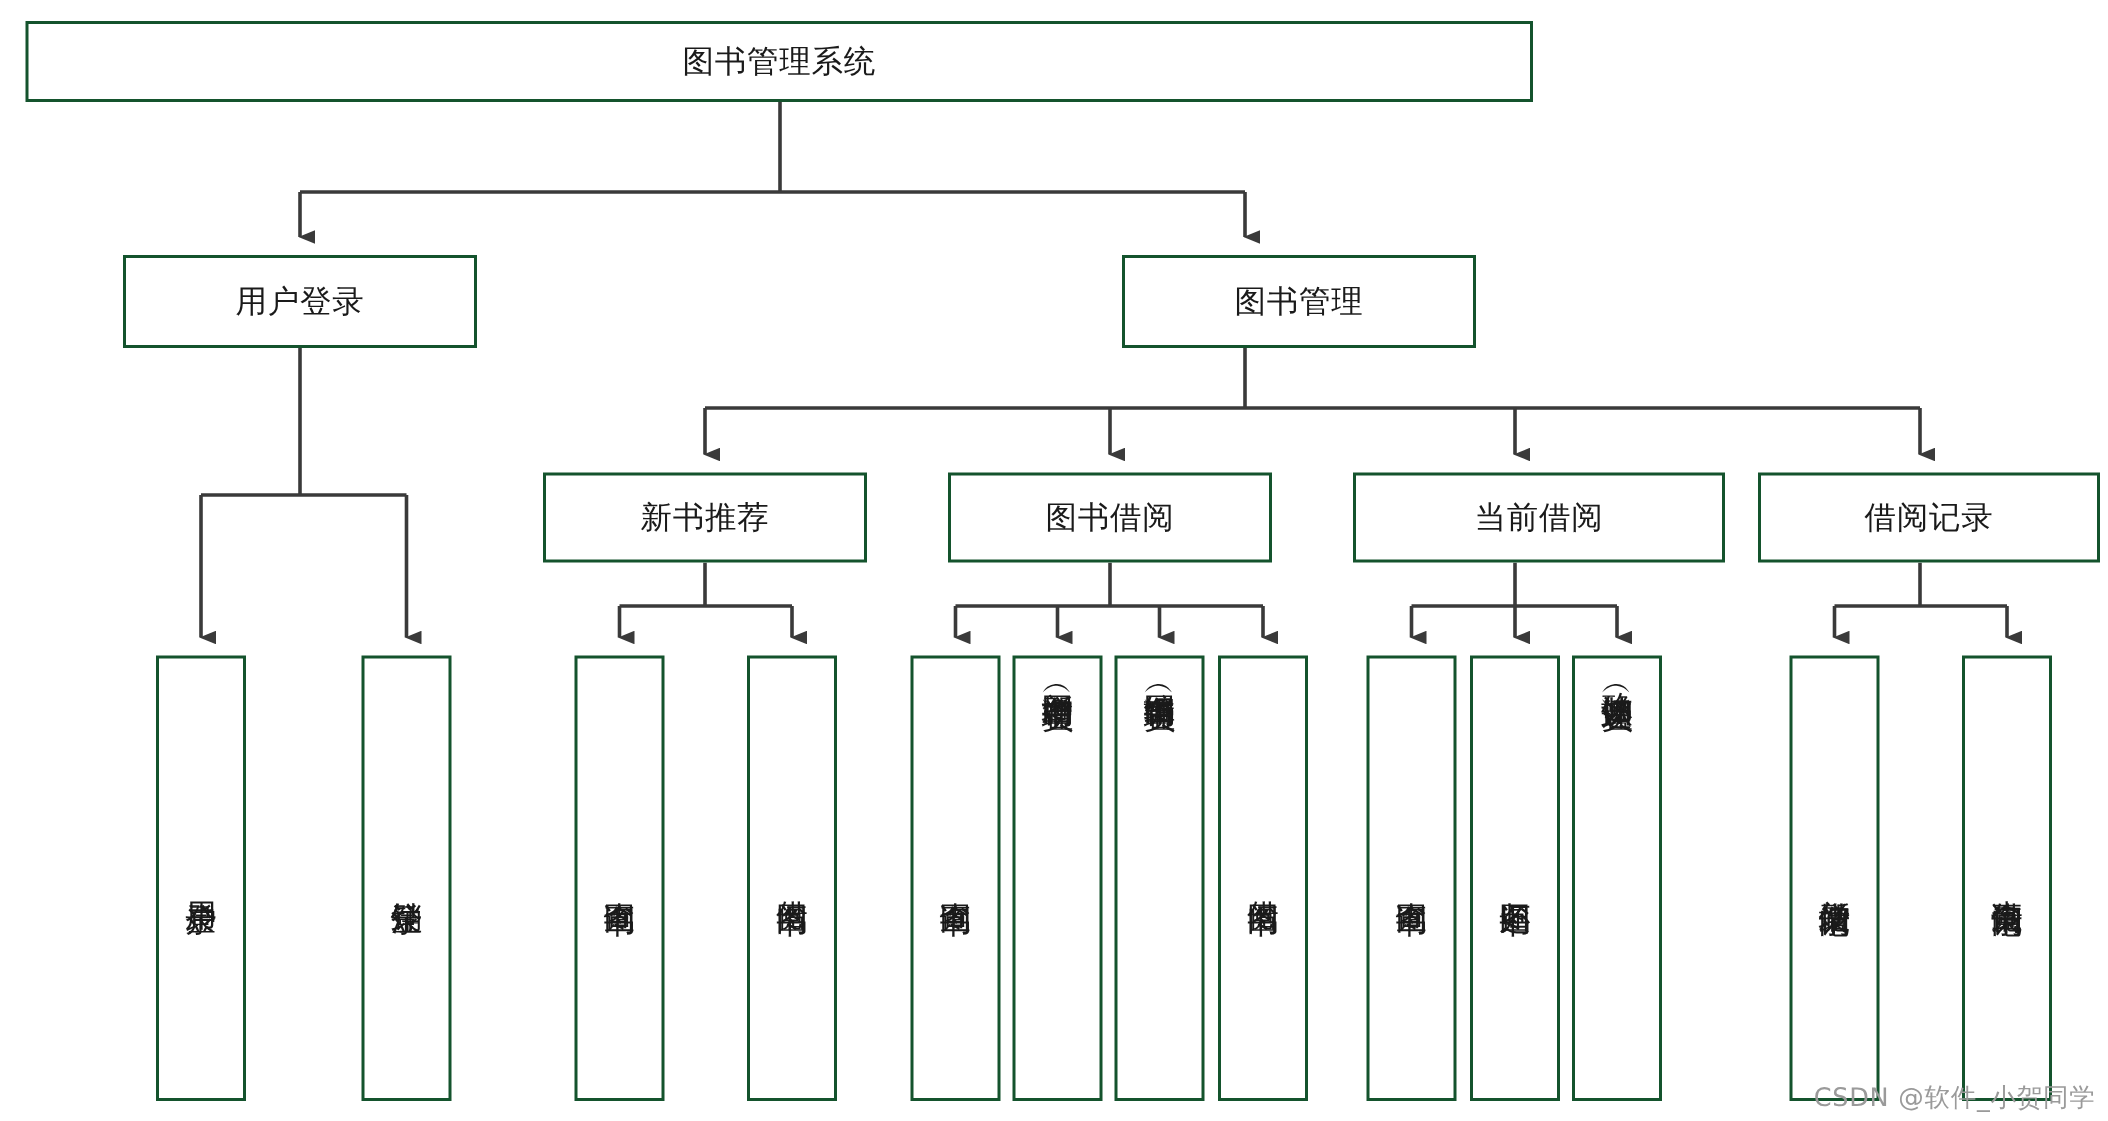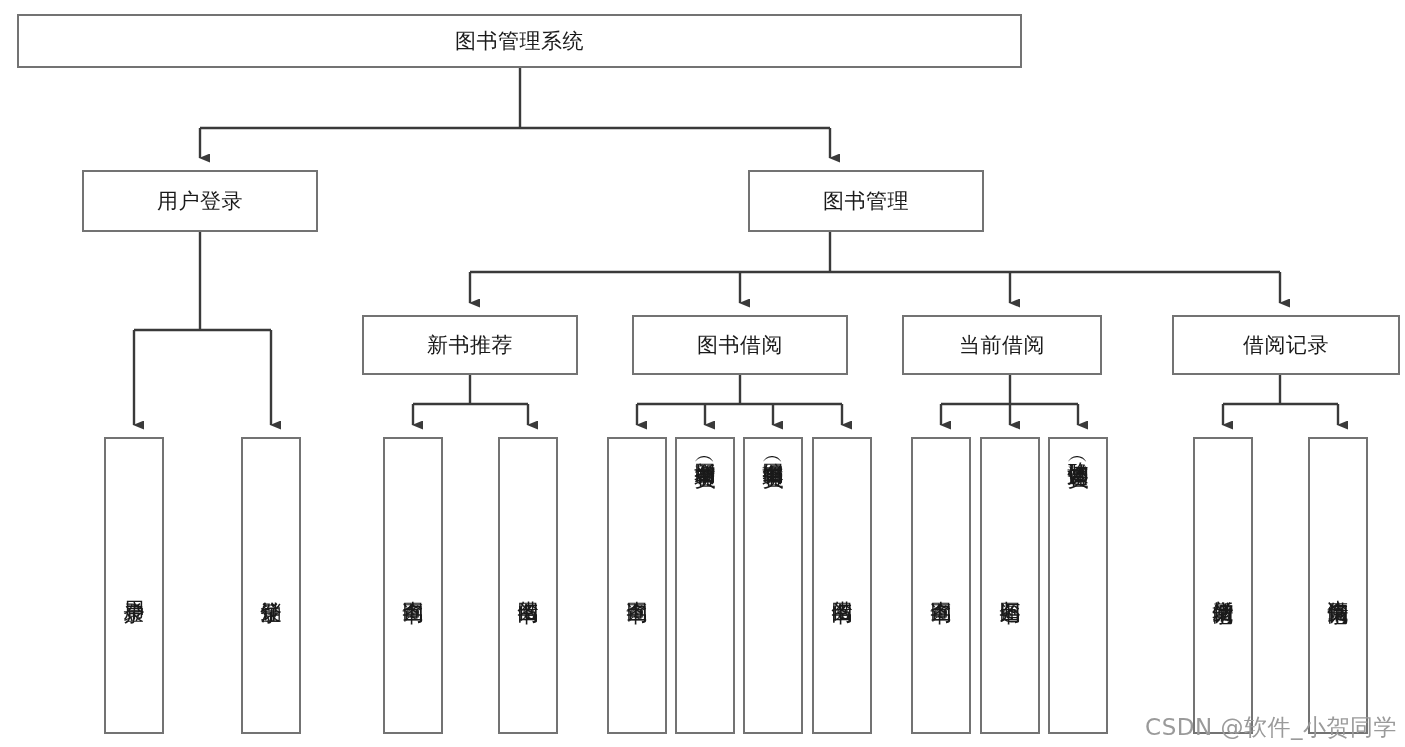--- a/index.html
+++ b/index.html
@@ -23,21 +23,21 @@
     left: 0;
     top: 0;
     width: 1405px;
     height: 747px;
     pointer-events: none;
   }
   .node {
     position: absolute;
     box-sizing: border-box;
     background: #ffffff;
-    border: 2px solid #737373;
+    border: 2px solid #14532d;
     display: flex;
     align-items: center;
     justify-content: center;
     color: #1a1a1a;
   }
   .node-label {
     display: block;
     text-align: center;
     line-height: 1.18;
     letter-spacing: 0.5px;
@@ -66,21 +66,21 @@
   }
   
   .node.vertical.centered {
     align-items: center;
     padding-top: 0;
   }
   #watermark {
     position: absolute;
     right: 8px;
     bottom: 4px;
-    font-size: 23px;
+    font-size: 17px;
     color: #9a9a9a;
     white-space: nowrap;
     letter-spacing: 0.5px;
   }
 </style>
 </head>
 <body>
 
 <div id="diagram-root">
 
@@ -146,21 +146,21 @@
   <div class="node horizontal" style="left:712px; top:170px; width:236px; height:62px;margin-left:36px;">
     <span class="node-label">图书管理</span>
   </div>
 
   <div class="node horizontal" style="left:632px; top:315px; width:216px; height:60px;">
     <span class="node-label">图书借阅</span>
   </div>
   <div class="node horizontal" style="left:362px; top:315px; width:216px; height:60px;">
     <span class="node-label">新书推荐</span>
   </div>
-  <div class="node horizontal" style="left:902px; top:315px; width:200px; height:60px;">
+  <div class="node horizontal" style="left:902px; top:315px; width:248px; height:60px;">
     <span class="node-label">当前借阅</span>
   </div>
   <div class="node horizontal" style="left:1172px; top:315px; width:228px; height:60px;">
     <span class="node-label">借阅记录</span>
   </div>
 
   <div class="node vertical centered" style="left:104px; top:437px; width:60px; height:297px;">
     <span class="node-label">用户登录</span>
   </div>
   <div class="node vertical centered" style="left:241px; top:437px; width:60px; height:297px;">

